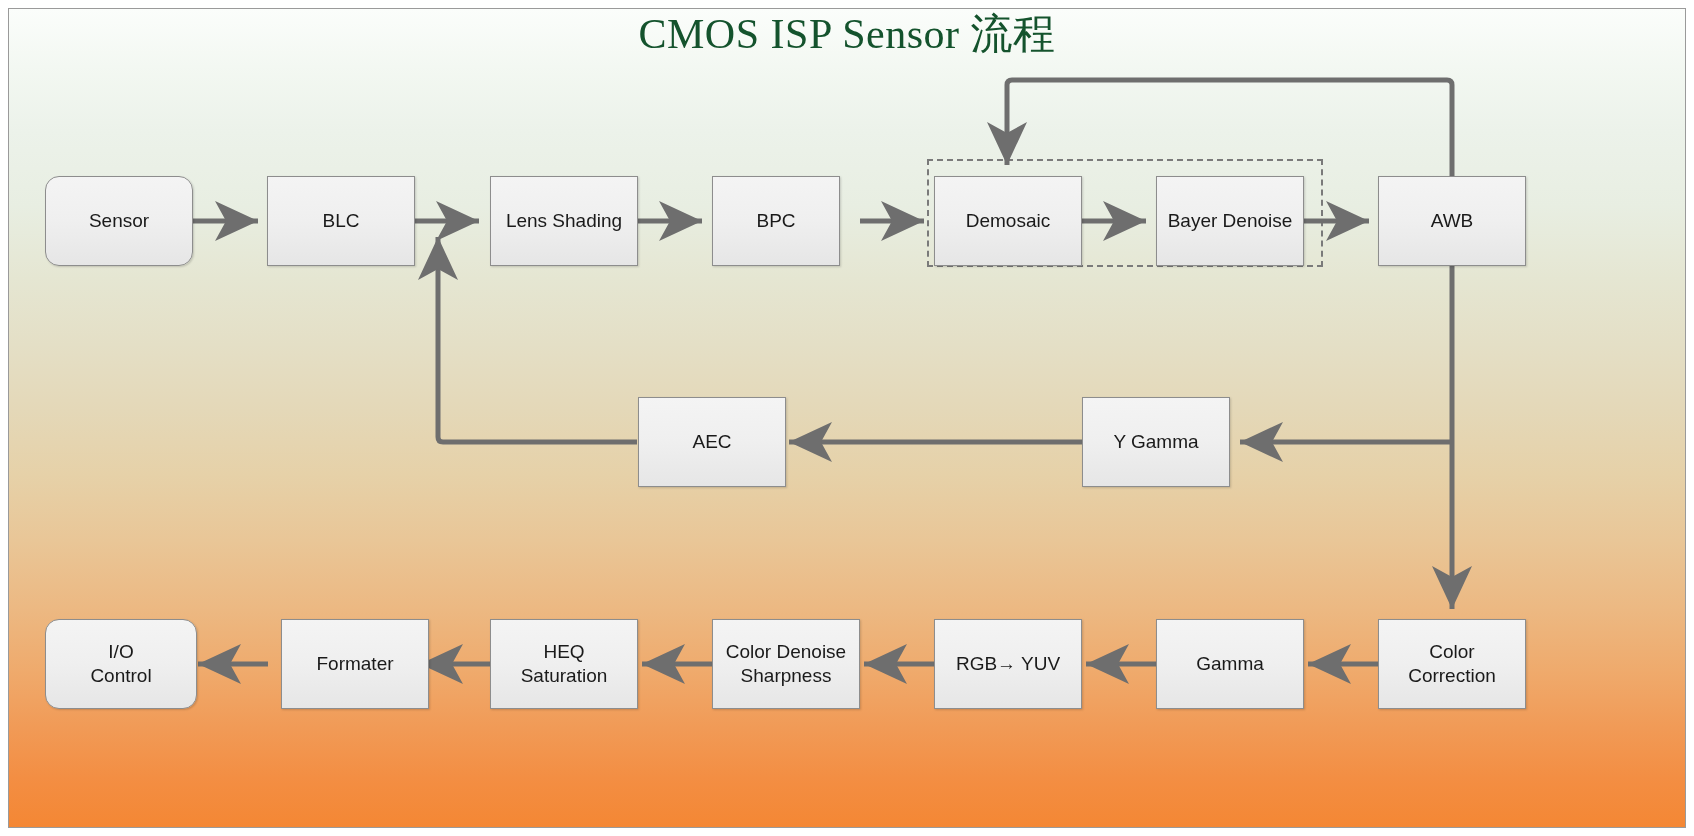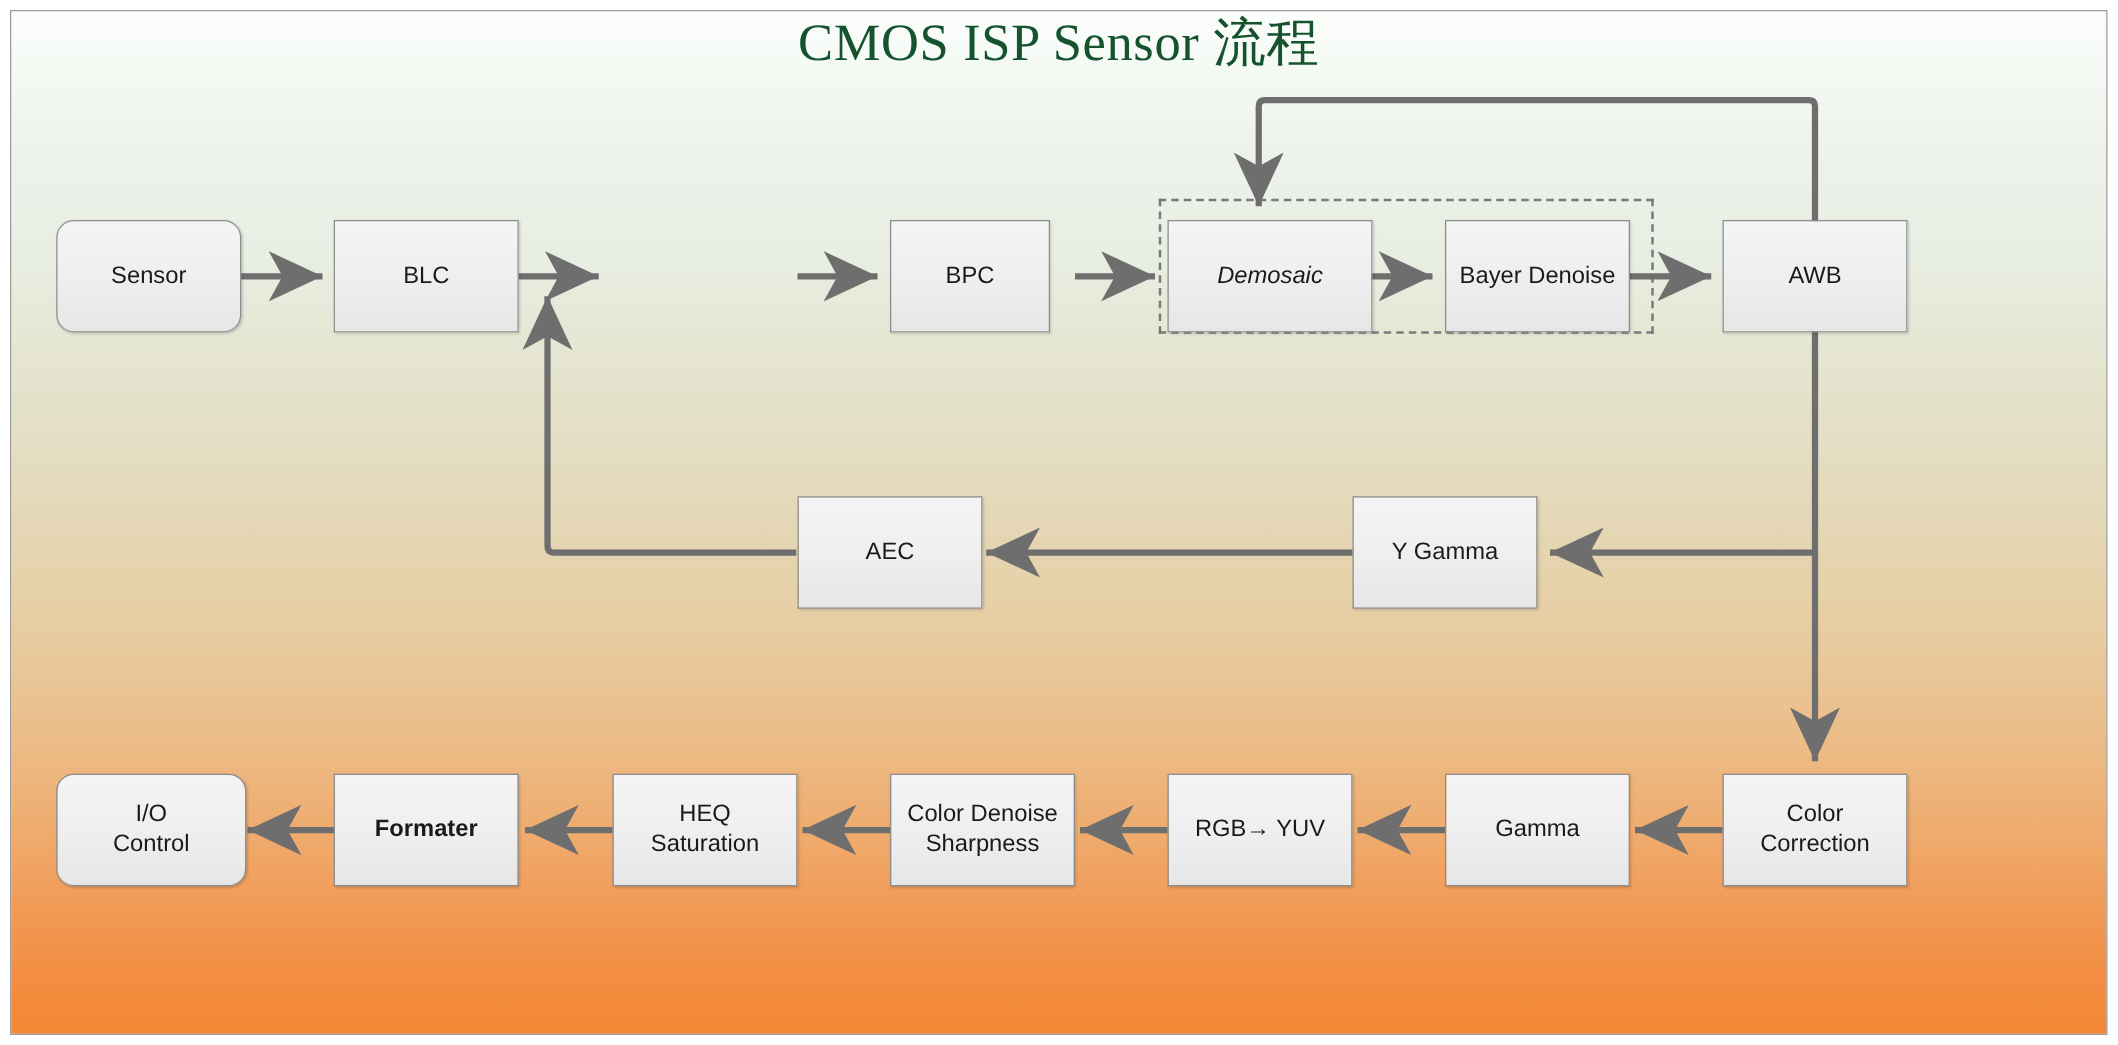--- a/index.html
+++ b/index.html
@@ -148,26 +148,29 @@
   </svg>
 
   <div class="node" style="left:267px; top:176px; width:148px; height:90px;">
     <span class="lbl">BLC</span>
   </div>
 
   <div class="node round" style="left:45px; top:176px; width:148px; height:90px;">
     <span class="lbl">Sensor</span>
   </div>
 
+  <div class="node" style="left:490px; top:176px; width:148px; height:90px;">
+    <span class="lbl">Lens Shading</span>
+  </div>
 
   <div class="node" style="left:712px; top:176px; width:128px; height:90px;">
     <span class="lbl">BPC</span>
   </div>
 
-  <div class="node" style="left:934px; top:176px; width:164px; height:90px;font-style:italic;">
+  <div class="node" style="left:934px; top:176px; width:148px; height:90px;">
     <span class="lbl">Demosaic</span>
   </div>
 
   <div class="node" style="left:1156px; top:176px; width:148px; height:90px;">
     <span class="lbl">Bayer Denoise</span>
   </div>
 
   <div class="node" style="left:638px; top:397px; width:148px; height:90px;">
     <span class="lbl">AEC</span>
   </div>
@@ -180,21 +183,21 @@
     <span class="lbl">Y Gamma</span>
   </div>
 
   <div class="node round" style="left:45px; top:619px; width:152px; height:90px;">
     <span class="lbl">
       <span>I/O</span><br>
       <span>Control</span>
     </span>
   </div>
 
-  <div class="node" style="left:267px; top:619px; width:148px; height:90px;font-weight:bold;">
+  <div class="node" style="left:281px; top:619px; width:148px; height:90px;">
     <span class="lbl">Formater</span>
   </div>
 
   <div class="node" style="left:490px; top:619px; width:148px; height:90px;">
     <span class="lbl">
       <span>HEQ</span><br>
       <span>Saturation</span>
     </span>
   </div>
 

